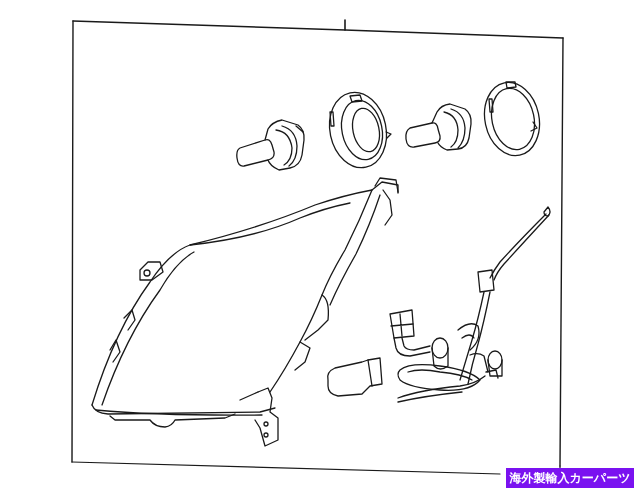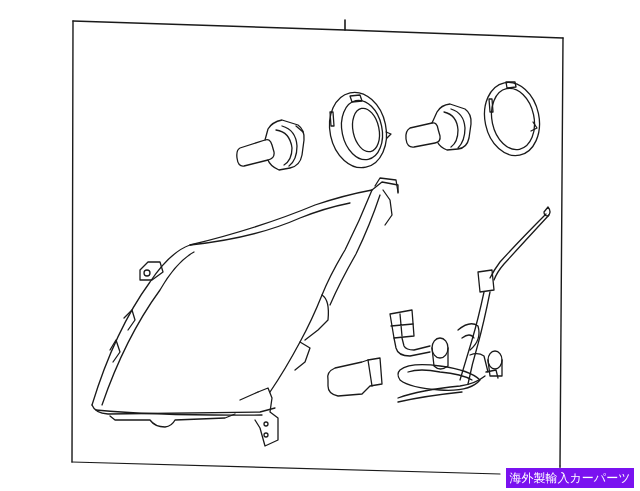--- a/index.html
+++ b/index.html
@@ -1,20 +1,20 @@
 <!DOCTYPE html>
 <html><head>
   <meta charset="utf-8">
   <style>
     html, body { margin: 0; padding: 0; background: #ffffff; }
     body { width: 640px; height: 491px; position: relative; overflow: hidden; font-family: "DejaVu Sans", sans-serif; }
     #diagram { position: absolute; left: 0; top: 0; width: 640px; height: 491px; }
     .watermark {
       position: absolute; left: 506px; top: 468px; width: 128px; height: 20px;
-      background: #7a12f0; color: #ffffff; font-size: 12px; font-weight: normal;
+      background: #7a12f0; color: #ffffff; font-size: 12px; font-weight: bold;
       line-height: 20px; text-align: center; letter-spacing: 0px; white-space: nowrap;
     }
   </style>
 </head>
 <body>
 
 <svg id="diagram" viewBox="0 0 640 491" xmlns="http://www.w3.org/2000/svg" fill="none" stroke="#1a1a1a" stroke-width="1.3" stroke-linejoin="round" stroke-linecap="round">
 
   <g>
     <path d="M73 21 L345 30 L563 38" stroke-width="1.6"></path>

